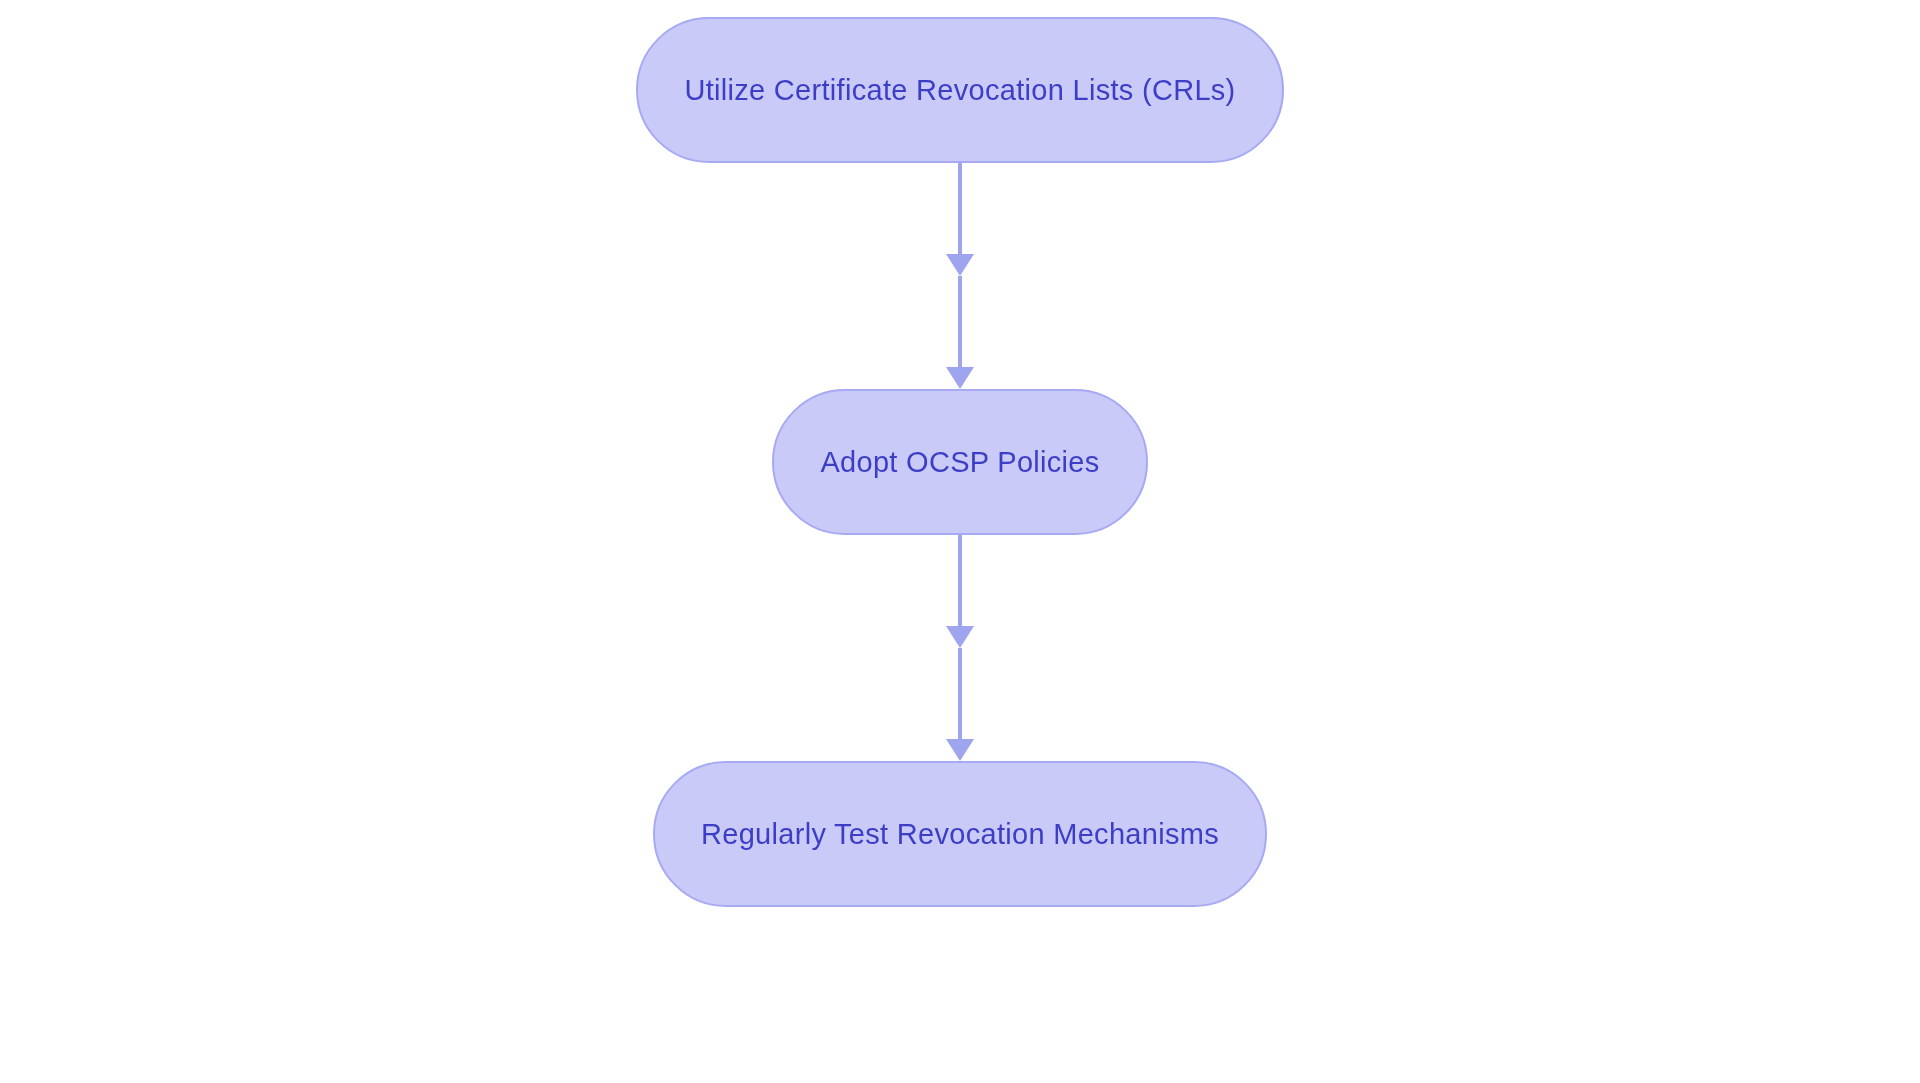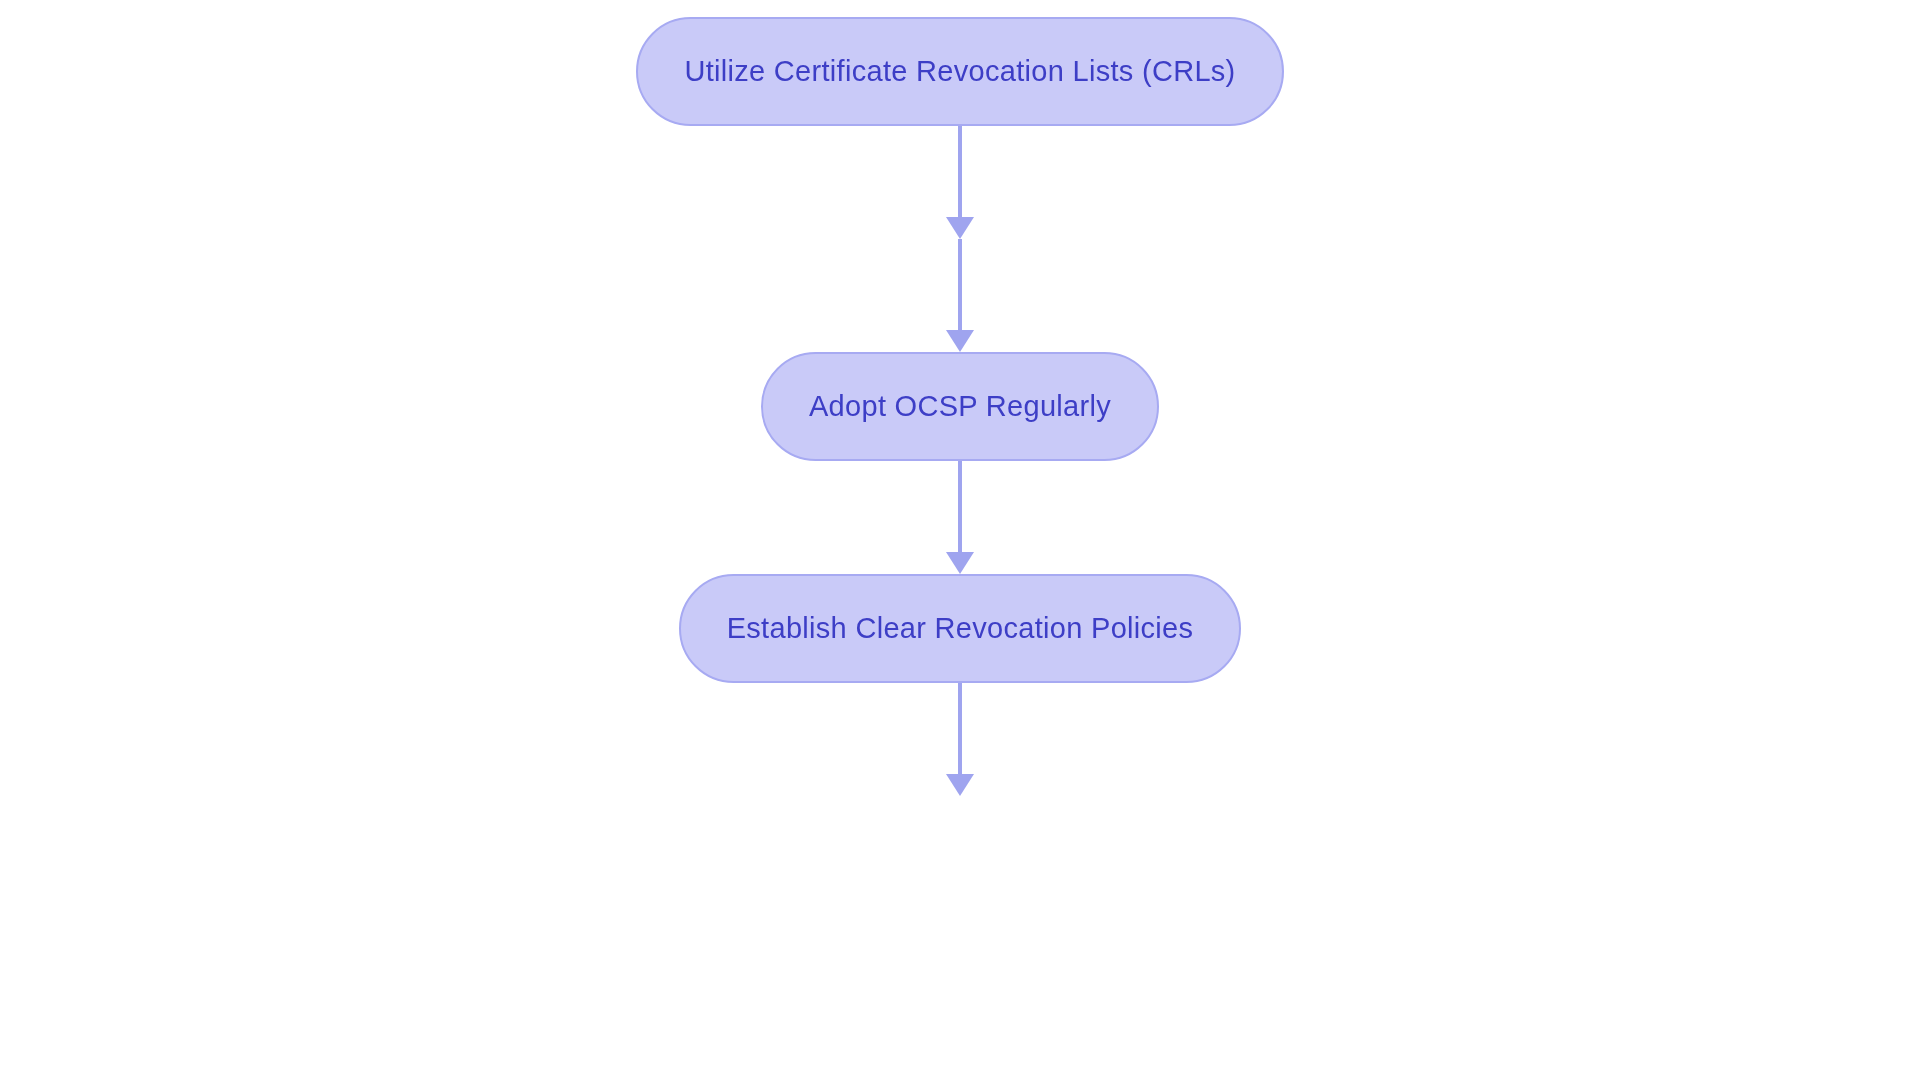--- a/index.html
+++ b/index.html
@@ -23,21 +23,21 @@
   }
   .canvas {
     width: 1920px;
     height: 1083px;
     padding-top: 17px;
     display: flex;
     flex-direction: column;
     align-items: center;
   }
   .node {
-    height: 109px;
+    height: 146px;
     min-width: 310px;
     padding: 0 46px;
     display: inline-flex;
     align-items: center;
     justify-content: center;
     background: var(--node-fill);
     border: 2px solid var(--node-border);
     border-radius: 999px;
     flex: 0 0 auto;
   }
@@ -86,31 +86,31 @@
     <div class="arrow-head"></div>
   </div>
 
 
   <div class="arrow">
     <div class="arrow-line"></div>
     <div class="arrow-head"></div>
   </div>
 
   <div class="node">
-    <span class="node-label">Adopt OCSP Regularly</span>
-  </div>
-
-  <div class="arrow">
-    <div class="arrow-line"></div>
-    <div class="arrow-head"></div>
-  </div>
-
-  <div class="node">
-    <span class="node-label">Establish Clear Revocation Policies</span>
+    <span class="node-label">Adopt OCSP Policies</span>
   </div>
 
   <div class="arrow">
     <div class="arrow-line"></div>
     <div class="arrow-head"></div>
   </div>
 
 
+  <div class="arrow">
+    <div class="arrow-line"></div>
+    <div class="arrow-head"></div>
+  </div>
+
+  <div class="node">
+    <span class="node-label">Regularly Test Revocation Mechanisms</span>
+  </div>
+
 </div>
 
 </body></html>

